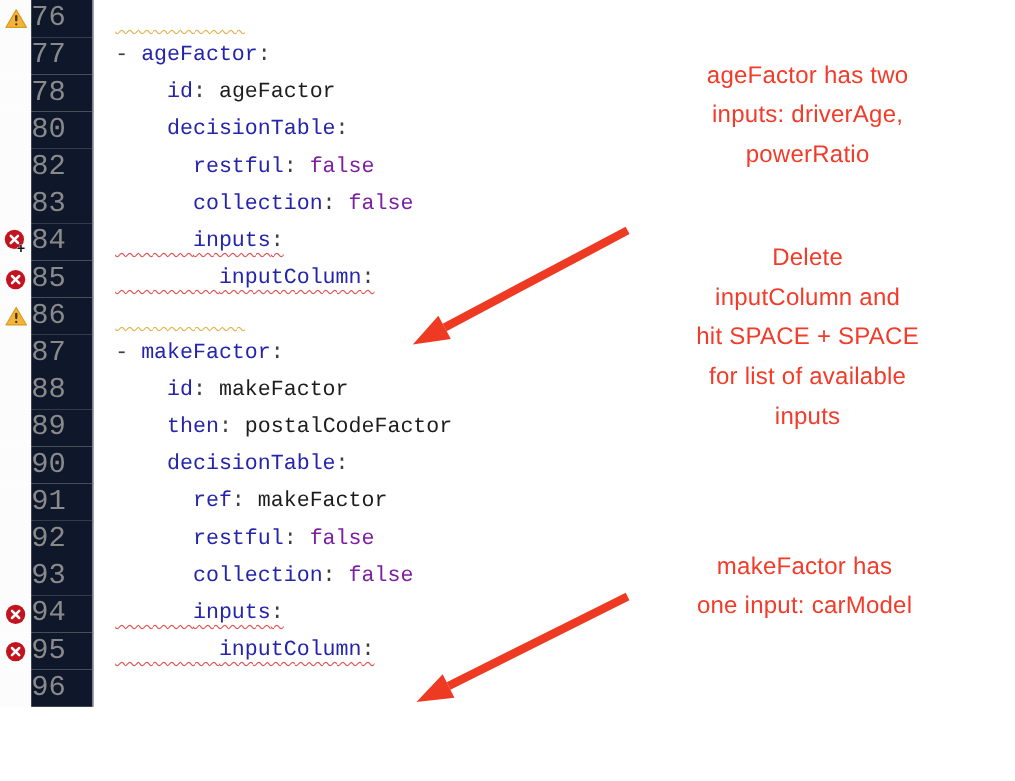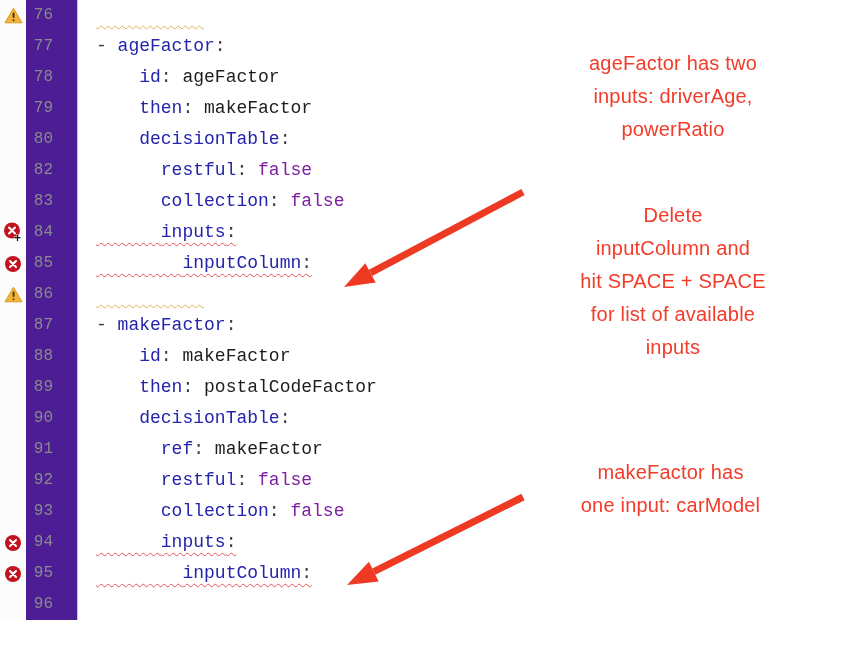--- a/index.html
+++ b/index.html
@@ -9,22 +9,22 @@
   }
   #editor{position:absolute;left:0;top:0;width:846px;height:651px;}
   .row{display:flex;height:31px;line-height:31px;}
   .cell-icons{
     width:26px;flex:0 0 26px;box-sizing:border-box;padding-left:3px;
     display:flex;align-items:center;background:#fcfcfc;
   }
   .cell-num{
     width:52px;flex:0 0 52px;box-sizing:border-box;text-align:right;padding-right:24px;
     color:var(--line-number-gray,#8a8a8a);
-    font-family:"Liberation Mono",monospace;font-size:16px;
-    background:#4c1d95;border-right:1px solid #c9c9c9;
+    font-family:"Liberation Mono",monospace;font-size:24px;
+    background:#0f172a;border-right:1px solid #c9c9c9;
   }
   .cell-code{
     flex:1;box-sizing:border-box;padding-left:18px;white-space:pre;
     font-family:"Liberation Mono",monospace;font-size:18px;
   }
   .key{color:var(--key-blue,#2424ac);}
   .punct{color:#3c3c3c;}
   .plain{color:#1d1d1d;}
   .bool{color:var(--bool-purple,#7d1fa0);}
   .squiggle-error,.squiggle-warning{
@@ -64,25 +64,20 @@
       </div>
       <div class="row">
         <div class="cell-icons"></div>
         <div class="cell-num">77</div>
         <div class="cell-code"><span class="punct">- </span><span class="key">ageFactor</span><span class="punct">:</span></div>
       </div>
       <div class="row">
         <div class="cell-icons"></div>
         <div class="cell-num">78</div>
         <div class="cell-code"><span class="plain">    </span><span class="key">id</span><span class="punct">: </span><span class="plain">ageFactor</span></div>
-      </div>
-      <div class="row">
-        <div class="cell-icons"></div>
-        <div class="cell-num">79</div>
-        <div class="cell-code"><span class="plain">    </span><span class="key">then</span><span class="punct">: </span><span class="plain">makeFactor</span></div>
       </div>
       <div class="row">
         <div class="cell-icons"></div>
         <div class="cell-num">80</div>
         <div class="cell-code"><span class="plain">    </span><span class="key">decisionTable</span><span class="punct">:</span></div>
       </div>
       <div class="row">
         <div class="cell-icons"></div>
         <div class="cell-num">82</div>
         <div class="cell-code"><span class="plain">      </span><span class="key">restful</span><span class="punct">: </span><span class="bool">false</span></div>

